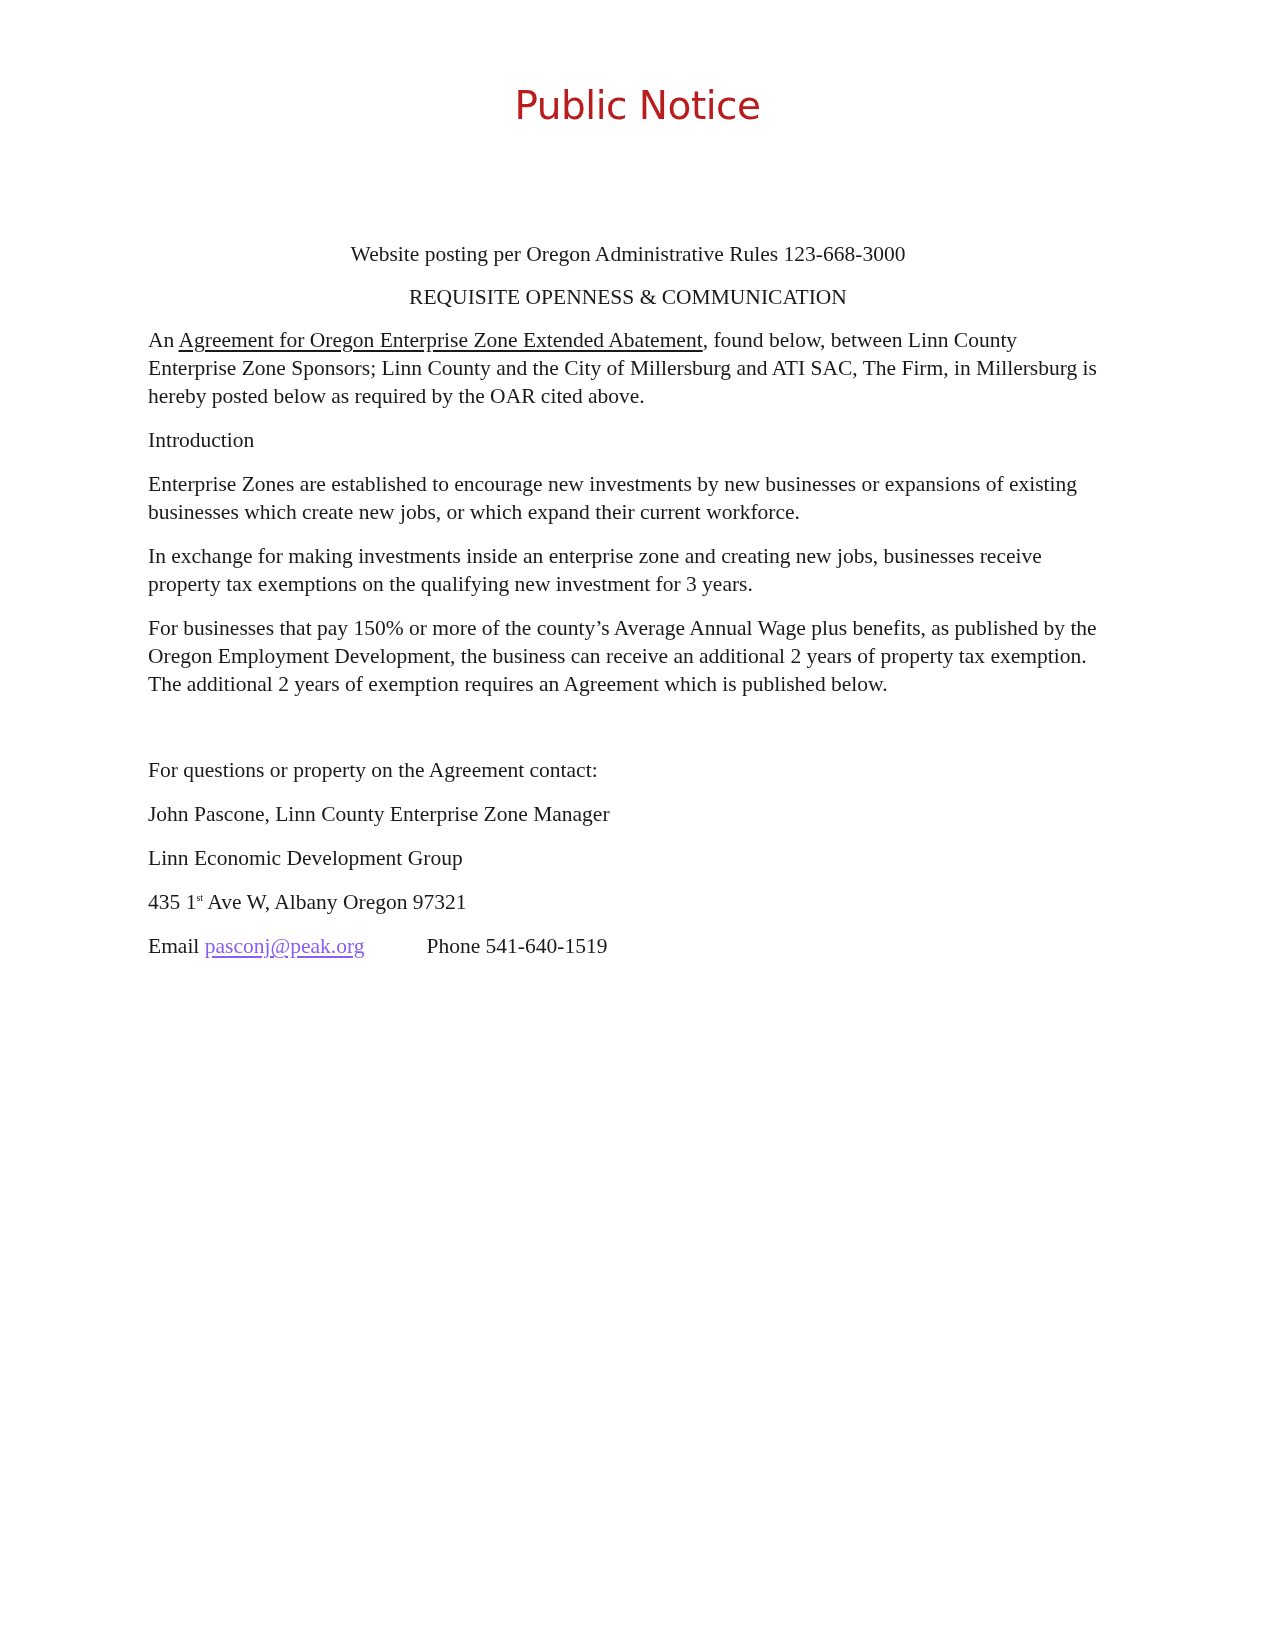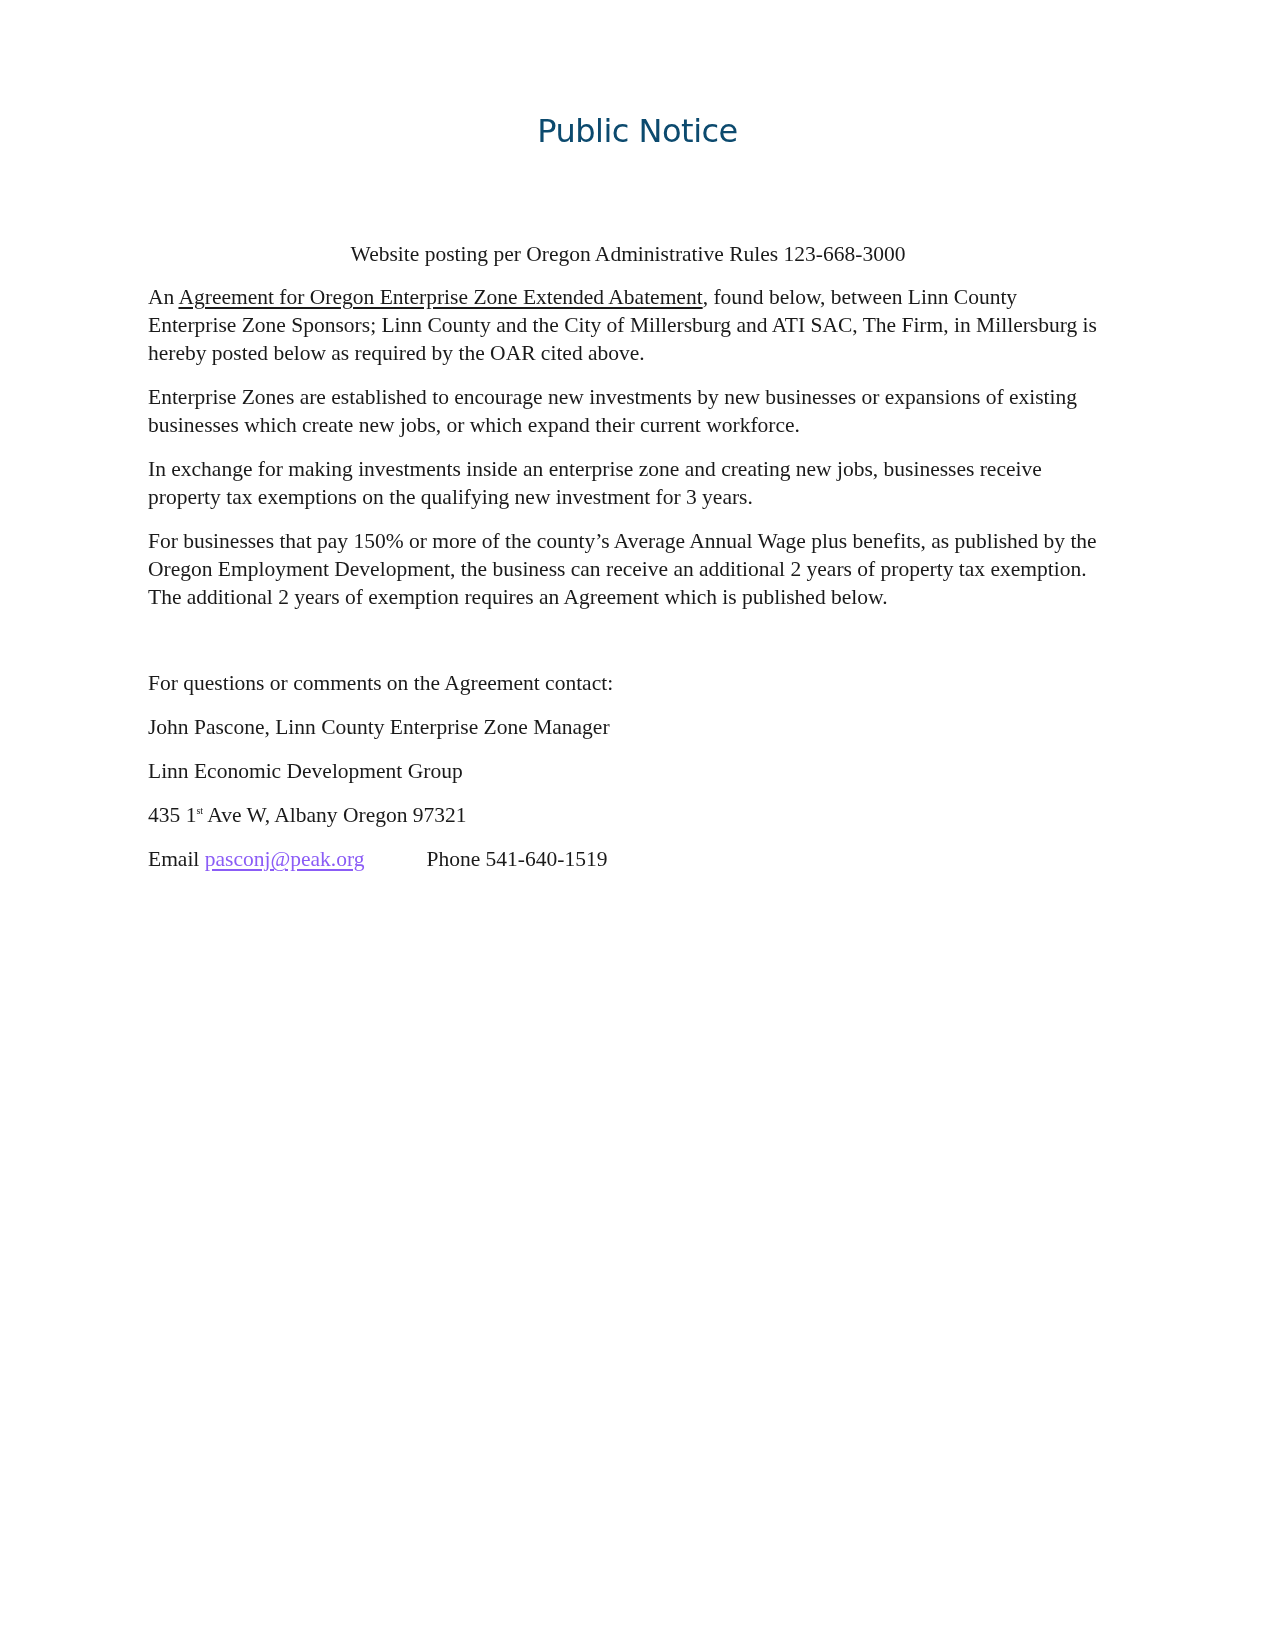--- a/index.html
+++ b/index.html
@@ -1,21 +1,21 @@
 <!DOCTYPE html>
 <html><head>
   <meta charset="utf-8">
   <style>
     html, body { margin: 0; padding: 0; background: #ffffff; }
     body { width: 1275px; height: 1650px; position: relative; overflow: hidden; }
     .title {
-      position: absolute; left: 0; width: 1275px; top: 112px;
+      position: absolute; left: 0; width: 1275px; top: 83px;
       text-align: center;
       font-family: "DejaVu Sans", sans-serif;
-      font-size: 32px; color: #0c4a6e; letter-spacing: -0.5px;
+      font-size: 39px; color: #b91c1c; letter-spacing: -0.5px;
     }
     .doc {
       position: absolute; left: 148px; top: 240px; width: 960px;
       font-family: "Liberation Serif", serif;
       font-size: 21.5px; color: #1a1a1a; line-height: 28px;
     }
     .center { text-align: center; margin: 0 0 15px 0; }
     p { margin: 0 0 16px 0; }
     .u { text-decoration: underline; text-underline-offset: 3px; }
     .gap { height: 42px; }
@@ -23,33 +23,35 @@
     sup { font-size: 10px; vertical-align: 8px; line-height: 0; }
     .phone { margin-left: 62px; }
   </style>
 </head>
 <body>
 
 <div class="title">Public Notice</div>
 
 <div class="doc">
   <div class="center">Website posting per Oregon Administrative Rules 123-668-3000</div>
+  <div class="center">REQUISITE OPENNESS &amp; COMMUNICATION</div>
 
   <p>
     <span>An </span><span class="u">Agreement for Oregon Enterprise Zone Extended Abatement</span><span>, found below, between Linn County Enterprise Zone Sponsors; Linn County and the City of Millersburg and ATI SAC, The Firm, in Millersburg is hereby posted below as required by the OAR cited above.</span>
   </p>
 
+  <p>Introduction</p>
 
   <p>Enterprise Zones are established to encourage new investments by new businesses or expansions of existing businesses which create new jobs, or which expand their current workforce.</p>
   <p>In exchange for making investments inside an enterprise zone and creating new jobs, businesses receive property tax exemptions on the qualifying new investment for 3 years.</p>
   <p>For businesses that pay 150% or more of the county’s Average Annual Wage plus benefits, as published by the Oregon Employment Development, the business can receive an additional 2 years of property tax exemption. The additional 2 years of exemption requires an Agreement which is published below.</p>
 
   <div class="gap"></div>
 
-  <p>For questions or comments on the Agreement contact:</p>
+  <p>For questions or property on the Agreement contact:</p>
   <p>John Pascone, Linn County Enterprise Zone Manager</p>
   <p>Linn Economic Development Group</p>
   <p>
     <span>435 1</span><sup>st</sup><span> Ave W, Albany Oregon 97321</span>
   </p>
   <p>
     <span>Email </span><span class="link">pasconj@peak.org</span><span class="phone">Phone 541-640-1519</span>
   </p>
 </div>
 

